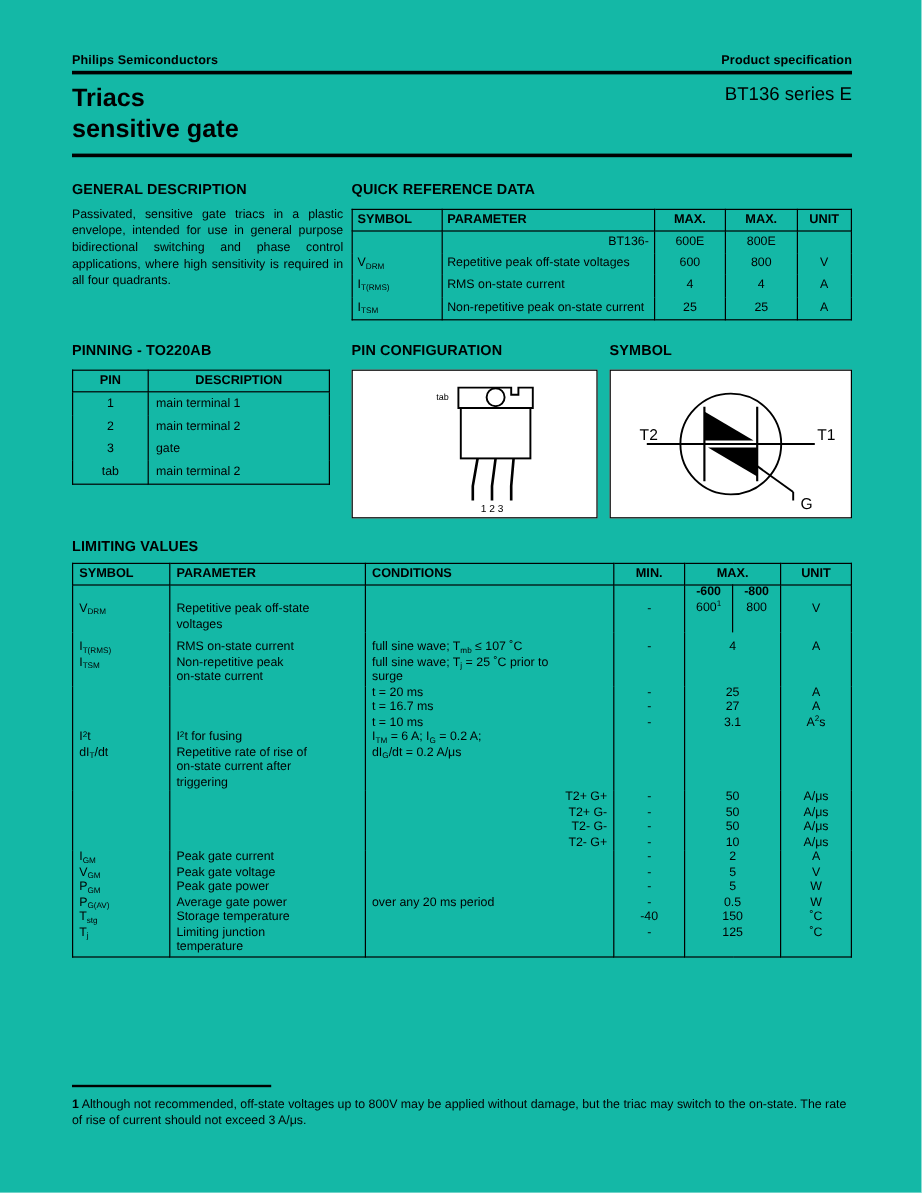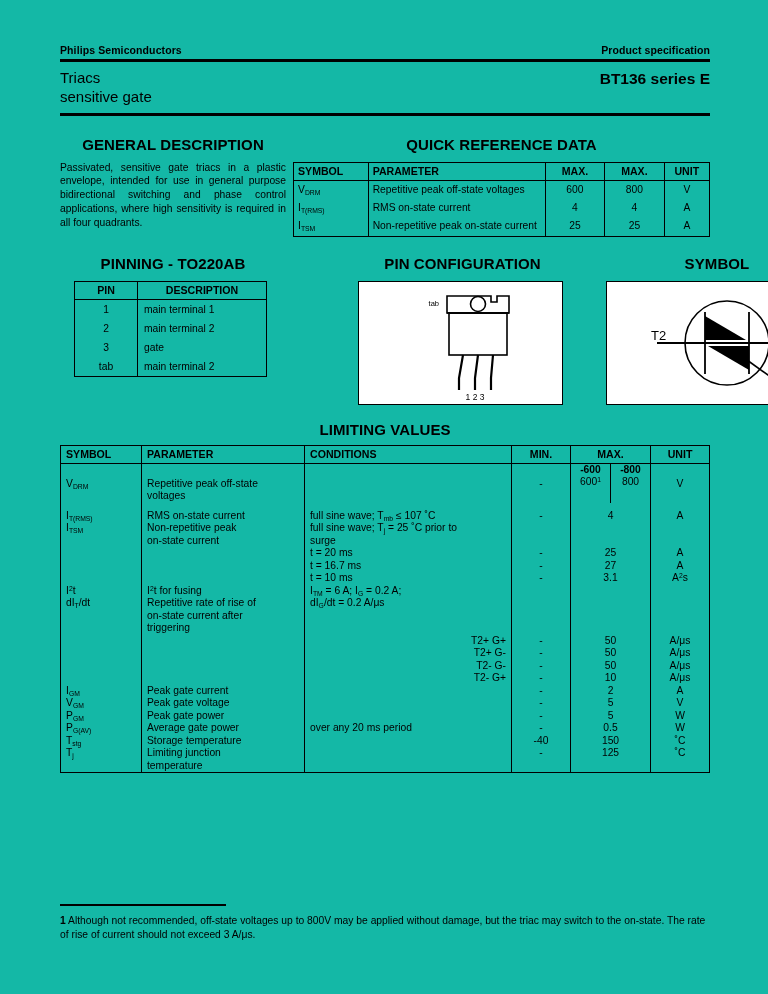--- a/index.html
+++ b/index.html
@@ -40,42 +40,41 @@
     background: #000;
     margin-top: 3px;
   }
   .titleblock {
     display: flex;
     justify-content: space-between;
     align-items: flex-start;
     margin-top: 7px;
   }
   .doc-title {
-    font-size: 15px;
-    font-weight: normal;
+    font-size: 21px;
+    font-weight: bold;
     line-height: 1.25;
   }
   .doc-part {
     font-size: 15.5px;
-    font-weight: bold;
+    font-weight: normal;
     padding-top: 1px;
     margin-left: 48px;
   }
   .rule-thick2 {
     height: 3px;
     background: #000;
     margin-top: 6px;
   }
 
   
   .h2 {
-    font-size: 15px;
+    font-size: 12px;
     font-weight: bold;
     letter-spacing: 0.1px;
-    text-align: center;
   }
 
   
   .row-top {
     display: flex;
     margin-top: 20px;
   }
   .col-left {
     width: 226px;
     flex: 0 0 226px;
@@ -135,35 +134,35 @@
   .qrd th { text-align: center; }
   .qrd th.left { text-align: left; }
   .qrd td { line-height: 1.3; }
   .qrd .symcol { width: 72px; text-align: left; }
   .qrd .parcol { width: 200px; }
   .qrd .valcol { width: 58px; text-align: center; }
   .qrd .unitcol { width: 40px; text-align: center; }
   .qrd .body td { padding-top: 2px; padding-bottom: 3px; }
 
   
-  .pinning { width: 193px; margin-top: 9px; margin-left: 14px; }
+  .pinning { width: 215px; margin-top: 9px; }
   .pinning th { text-align: center; }
   .pinning td { padding: 4px 6px; }
   .pinning .pincol { width: 50px; text-align: center; }
 
   
   .figbox {
     border: 1.6px solid #000;
     height: 122px;
     margin-top: 9px;
     position: relative;
     background: #fff;
   }
   .fig-pinconf { width: 203px; }
-  .fig-symbol { width: 200px; padding-left: 20px; }
+  .fig-symbol { width: 200px; }
 
   
   .lv { width: 650px; margin-top: 7px; table-layout: fixed; }
   .lv th { text-align: left; padding: 2px 5px 3px 5px; }
   .lv td { padding: 0 5px; line-height: 1.215; }
   .lv .c-sym  { width: 70px; }
   .lv .c-par  { width: 152px; }
   .lv .c-con  { width: 196px; }
   .lv .c-min  { width: 48px; }
   .lv .c-max1 { width: 68px; }
@@ -226,20 +225,27 @@
         <thead>
           <tr>
             <th class="symcol">SYMBOL</th>
             <th class="parcol left">PARAMETER</th>
             <th class="valcol">MAX.</th>
             <th class="valcol">MAX.</th>
             <th class="unitcol">UNIT</th>
           </tr>
         </thead>
         <tbody class="body">
+          <tr>
+            <td class="nb-b">&nbsp;</td>
+            <td class="nb-b rgt bold">BT136-</td>
+            <td class="nb-b ctr bold">600E</td>
+            <td class="nb-b ctr bold">800E</td>
+            <td class="nb-b ctr">&nbsp;</td>
+          </tr>
 
           <tr>
             <td class="nb-t nb-b">
               <span>V</span><sub>DRM</sub>
             </td>
             <td class="nb-t nb-b">Repetitive peak off-state voltages</td>
             <td class="nb-t nb-b ctr">600</td>
             <td class="nb-t nb-b ctr">800</td>
             <td class="nb-t nb-b ctr">V</td>
           </tr>
@@ -261,21 +267,21 @@
             <td class="nb-t">Non-repetitive peak on-state current</td>
             <td class="nb-t ctr">25</td>
             <td class="nb-t ctr">25</td>
             <td class="nb-t ctr">A</td>
           </tr>
         </tbody>
       </table>
     </div>
   </div>
 
-  <div class="row-top" style="margin-top:18px;gap:33px;">
+  <div class="row-top" style="margin-top:18px;">
 
     <div class="col-left">
       <div class="h2">PINNING - TO220AB</div>
       <table class="tbl pinning">
         <thead>
           <tr>
             <th class="pincol">PIN</th>
             <th class="ctr">DESCRIPTION</th>
           </tr>
         </thead>
@@ -293,21 +299,21 @@
             <td class="nb-b nb-t">gate</td>
           </tr>
           <tr>
             <td class="pincol nb-t">tab</td>
             <td class="nb-t">main terminal 2</td>
           </tr>
         </tbody>
       </table>
     </div>
 
-    <div style="flex:0 0 209px; padding-left:7px;margin-left:32px;">
+    <div style="flex:0 0 209px; padding-left:7px;">
       <div class="h2">PIN CONFIGURATION</div>
       <div class="figbox fig-pinconf">
         <svg viewBox="0 0 203 122" width="203" height="122">
           <g fill="none" stroke="#000" stroke-width="1.6">
 
             <path d="M88 14 H132 V20 H138 V14 H150 V31 H88 Z"></path>
 
             <rect x="90" y="31" width="58" height="42"></rect>
 
             <path d="M88 31 H150"></path>

